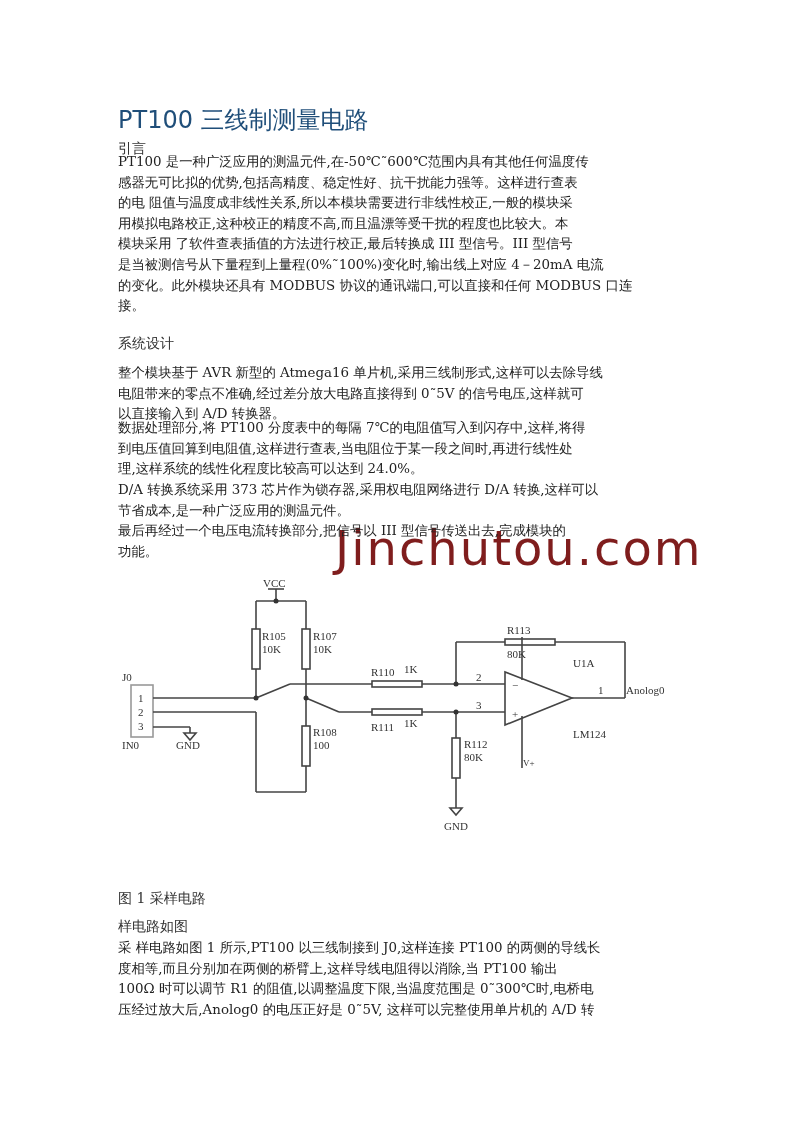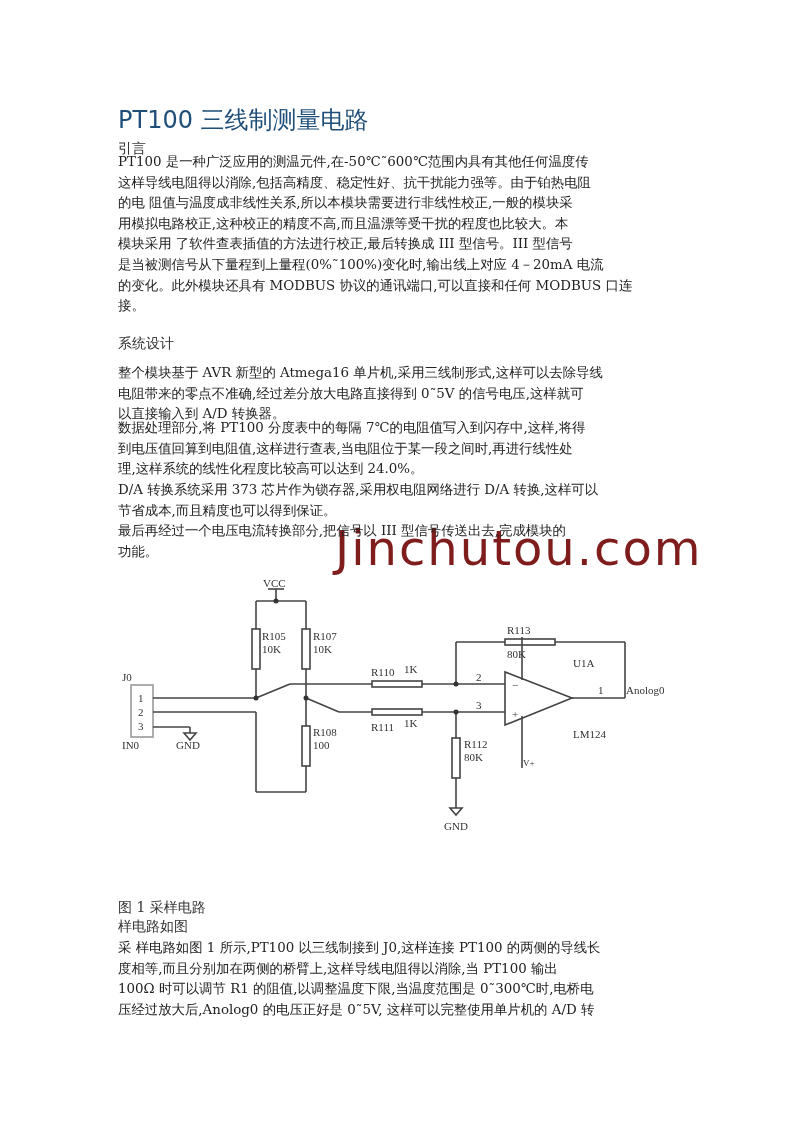--- a/index.html
+++ b/index.html
@@ -3,34 +3,34 @@
 <meta charset="utf-8">
 <style>
   html, body { margin: 0; padding: 0; background: #ffffff; }
   body { width: 800px; height: 1132px; position: relative; overflow: hidden; font-family: "DejaVu Serif", serif; color: #222; }
   .title { position: absolute; left: 118px; top: 104px; font-family: "DejaVu Sans", sans-serif; font-size: 24px; color: #1f4e79; letter-spacing: 0; white-space: nowrap; }
   .heading { position: absolute; left: 118px; font-size: 14px; color: #333; white-space: nowrap; }
   .para { position: absolute; left: 118px; width: 570px; font-size: 13.4px; line-height: 20.6px; color: #222; text-align: justify; }
   .para span.line { display: block; white-space: nowrap; }
   .watermark { position: absolute; left: 335px; top: 520px; font-family: "DejaVu Sans", sans-serif; font-size: 48px; color: #7f1d1d; letter-spacing: 2px; z-index: 0; white-space: nowrap; }
   .circuit { position: absolute; left: 118px; top: 570px; width: 600px; height: 280px; }
-  .caption { position: absolute; left: 118px; top: 890px; font-size: 14px; color: #333; white-space: nowrap; margin-top: 9px; }
+  .caption { position: absolute; left: 118px; top: 890px; font-size: 14px; color: #333; white-space: nowrap; }
   svg text { font-family: "Liberation Serif", serif; fill: #333; }
 </style>
 </head>
 <body>
 
 <div class="watermark">Jinchutou.com</div>
 
 <div class="title">PT100 三线制测量电路</div>
 
 <div class="heading" style="top:140px">引言</div>
 <div class="para" style="top:152px">
   <span class="line">PT100 是一种广泛应用的测温元件,在-50℃˜600℃范围内具有其他任何温度传</span>
-  <span class="line">这样导线电阻得以消除,包括高精度、稳定性好、抗干扰能力强等。由于铂热电阻</span>
+  <span class="line">感器无可比拟的优势,包括高精度、稳定性好、抗干扰能力强等。这样进行查表</span>
   <span class="line">的电 阻值与温度成非线性关系,所以本模块需要进行非线性校正,一般的模块采</span>
   <span class="line">用模拟电路校正,这种校正的精度不高,而且温漂等受干扰的程度也比较大。本</span>
   <span class="line">模块采用 了软件查表插值的方法进行校正,最后转换成 III 型信号。III 型信号</span>
   <span class="line">是当被测信号从下量程到上量程(0%˜100%)变化时,输出线上对应 4－20mA 电流</span>
   <span class="line">的变化。此外模块还具有 MODBUS 协议的通讯端口,可以直接和任何 MODBUS 口连</span>
   <span class="line">接。</span>
 </div>
 
 <div class="heading" style="top:335px">系统设计</div>
 <div class="para" style="top:363px">
@@ -38,21 +38,21 @@
   <span class="line">电阻带来的零点不准确,经过差分放大电路直接得到 0˜5V 的信号电压,这样就可</span>
   <span class="line">以直接输入到 A/D 转换器。</span>
 </div>
 <div class="para" style="top:418px">
   <span class="line">数据处理部分,将 PT100 分度表中的每隔 7℃的电阻值写入到闪存中,这样,将得</span>
   <span class="line">到电压值回算到电阻值,这样进行查表,当电阻位于某一段之间时,再进行线性处</span>
   <span class="line">理,这样系统的线性化程度比较高可以达到 24.0%。</span>
 </div>
 <div class="para" style="top:480px">
   <span class="line">D/A 转换系统采用 373 芯片作为锁存器,采用权电阻网络进行 D/A 转换,这样可以</span>
-  <span class="line">节省成本,而且精度也可以得到保证。</span>
+  <span class="line">节省成本,是一种广泛应用的测温元件。</span>
 </div>
 <div class="para" style="top:521px">
   <span class="line">最后再经过一个电压电流转换部分,把信号以 III 型信号传送出去,完成模块的</span>
   <span class="line">功能。</span>
 </div>
 
 <svg class="circuit" width="600" height="280" viewBox="118 570 600 280" xmlns="http://www.w3.org/2000/svg">
   <g stroke="#444" stroke-width="1.6" fill="none">
 
     <line x1="276" y1="589" x2="276" y2="601"></line>

